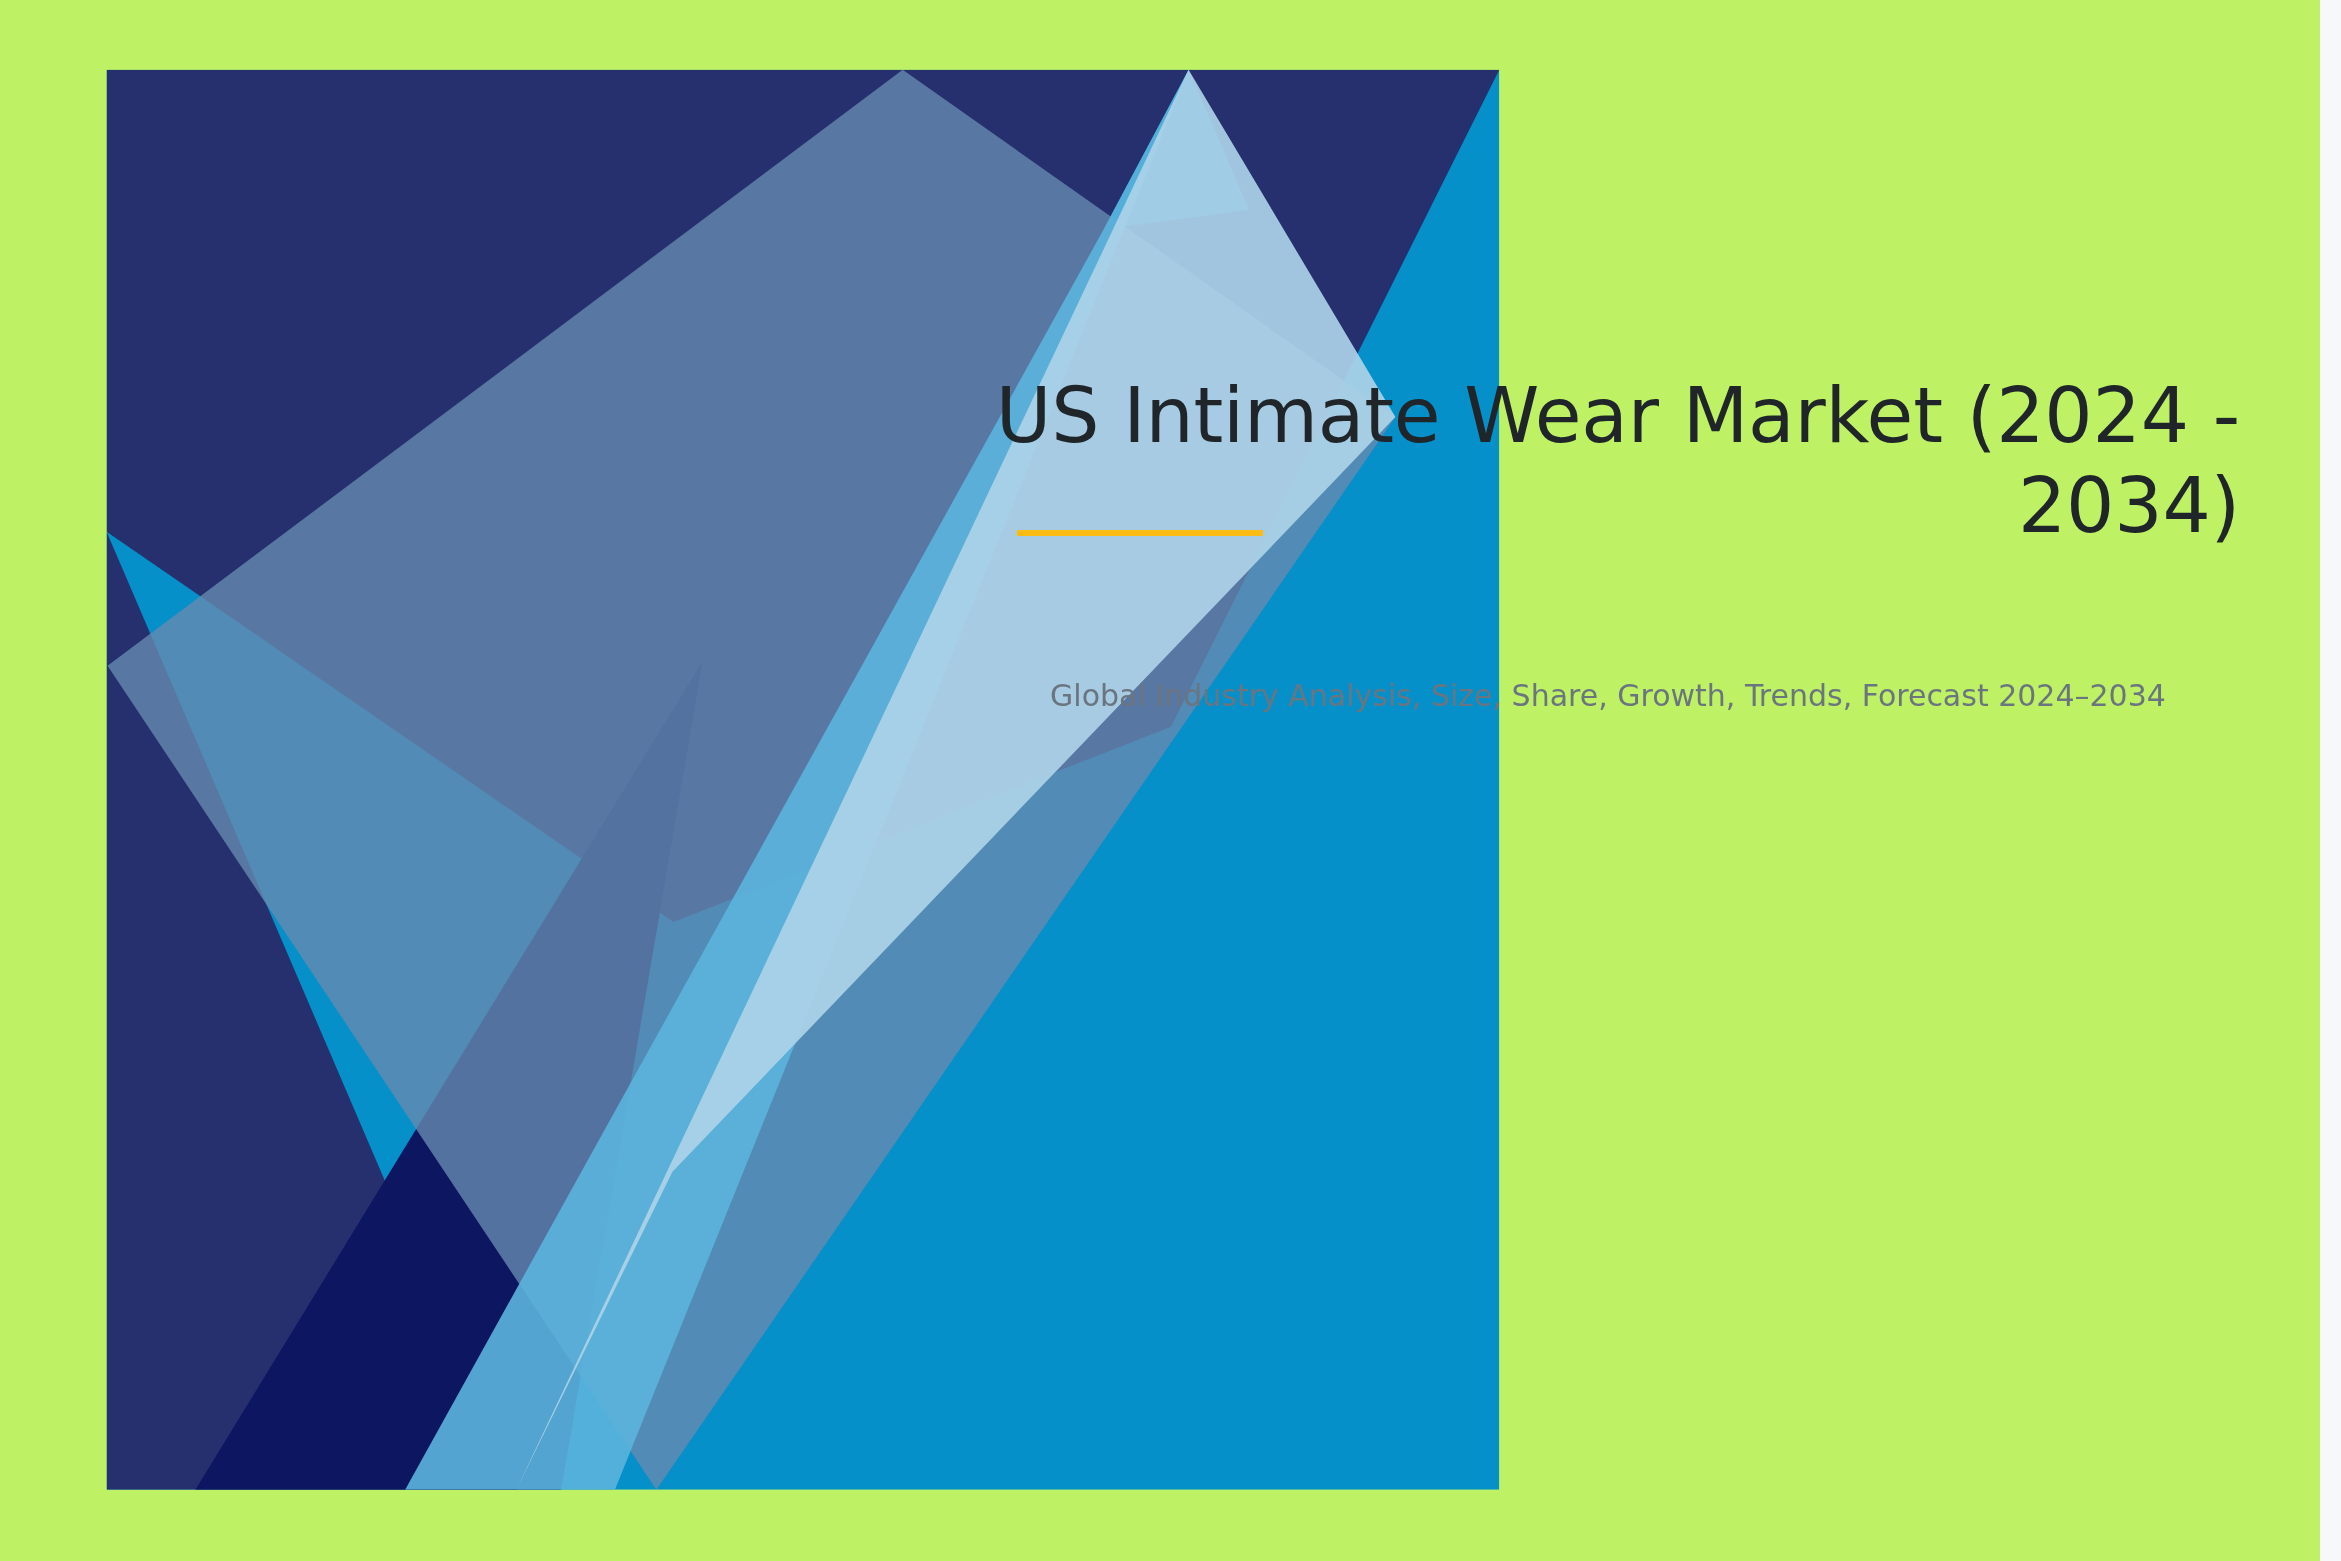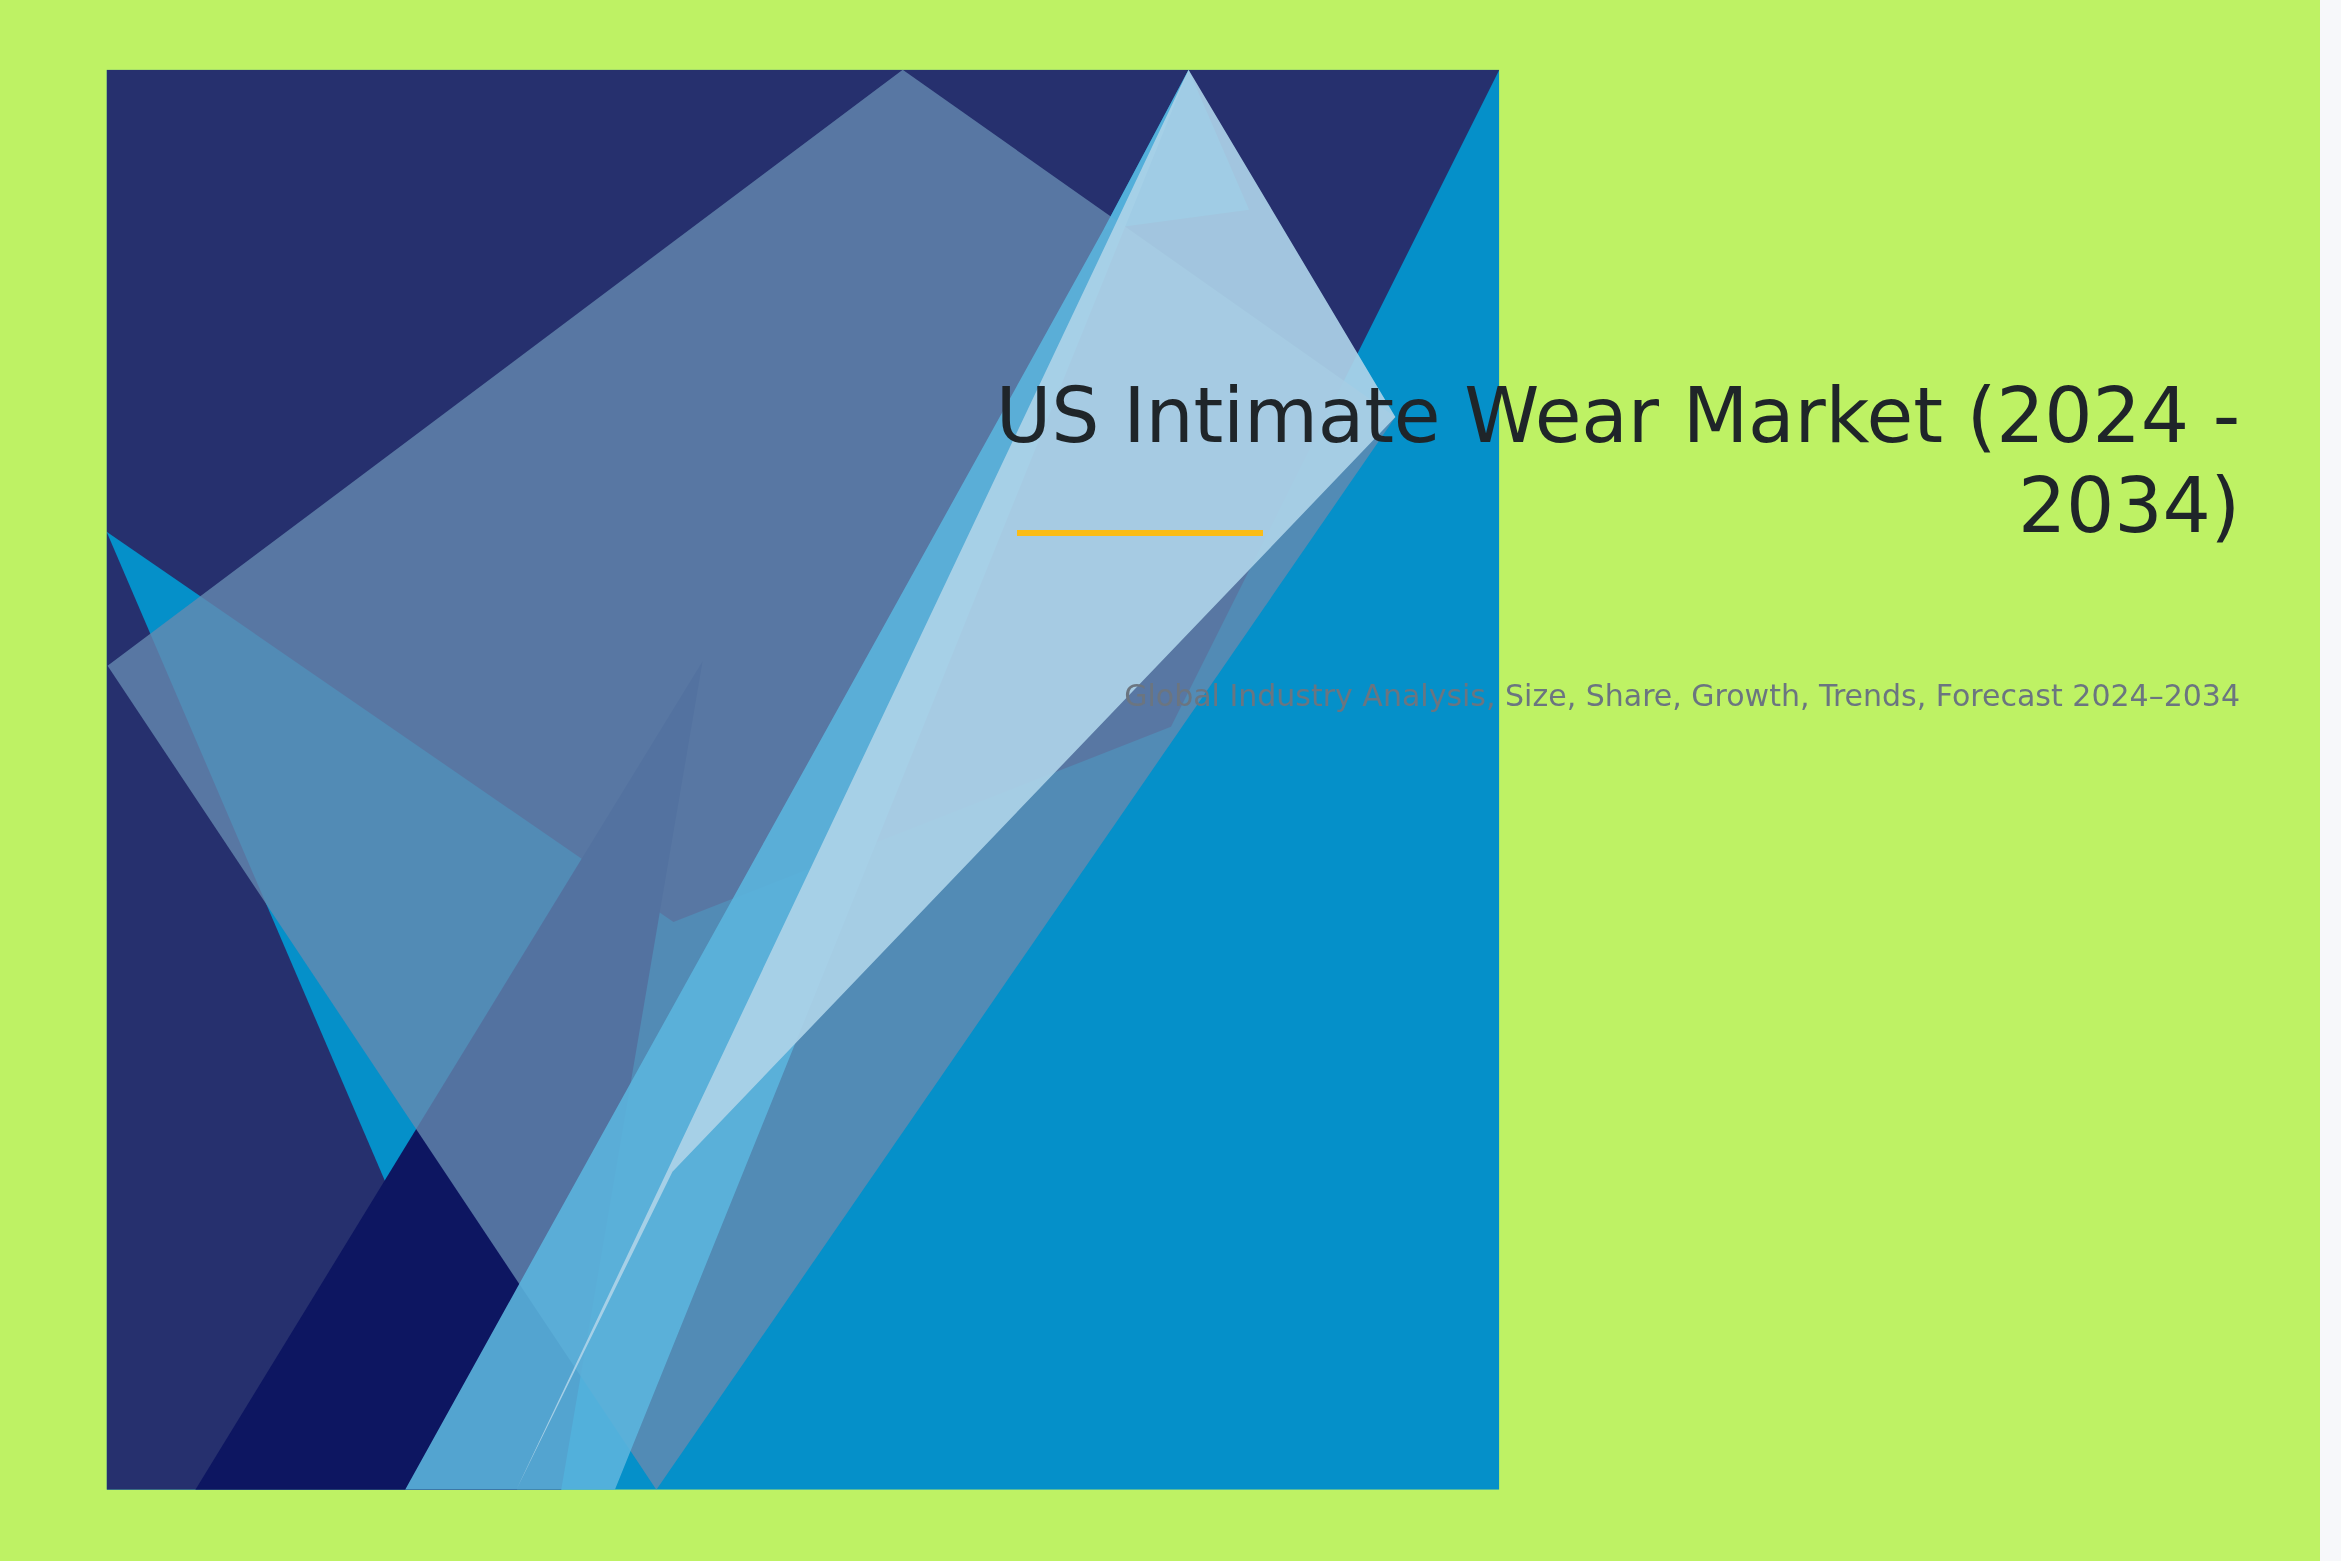--- a/index.html
+++ b/index.html
@@ -73,21 +73,21 @@
     position: absolute;
     left: 976px;
     top: 676px;
     width: 1264px;
     margin: 0;
     font-family: "DejaVu Sans", sans-serif;
     font-size: 30px;
     font-weight: 400;
     line-height: 1.30;
     color: #6b7580;
-    text-align: right;
+    text-align: center;
   }
 </style>
 </head>
 <body>
 
 <div id="slide">
 
   <svg id="artwork" viewBox="0 0 4800 3200" width="2342" height="1561" xmlns="http://www.w3.org/2000/svg" aria-hidden="true">
 
     <defs>

